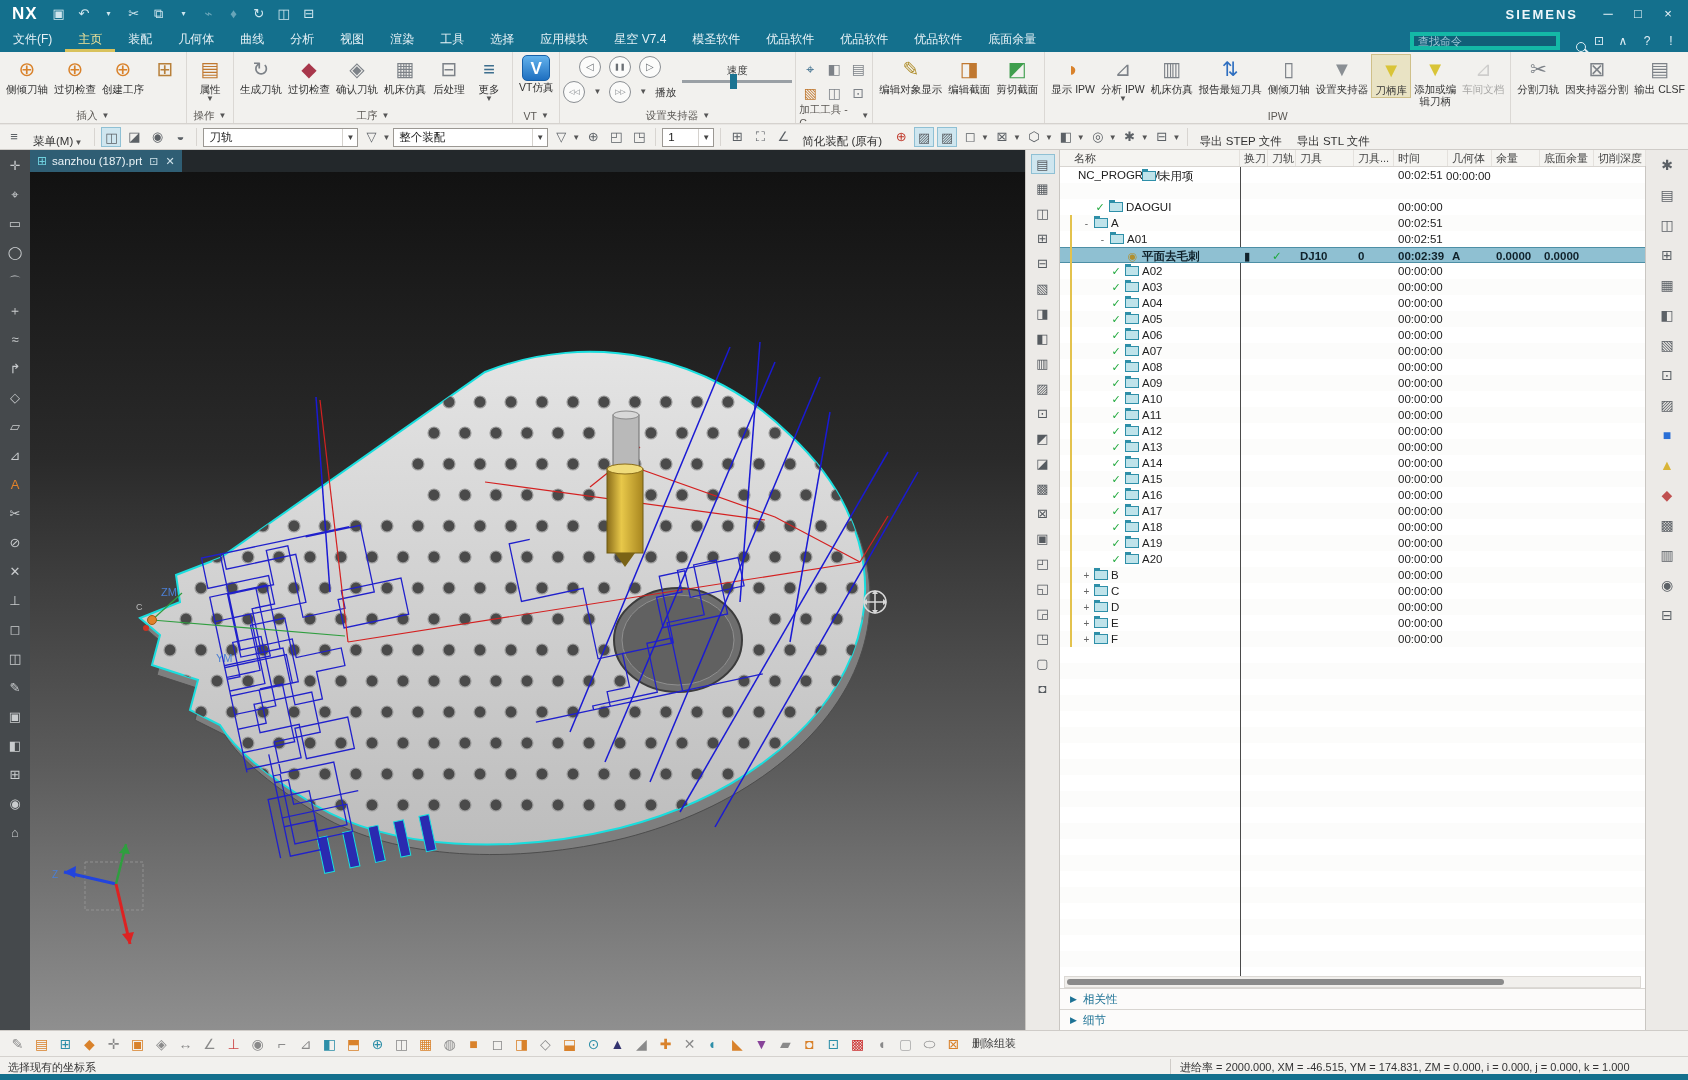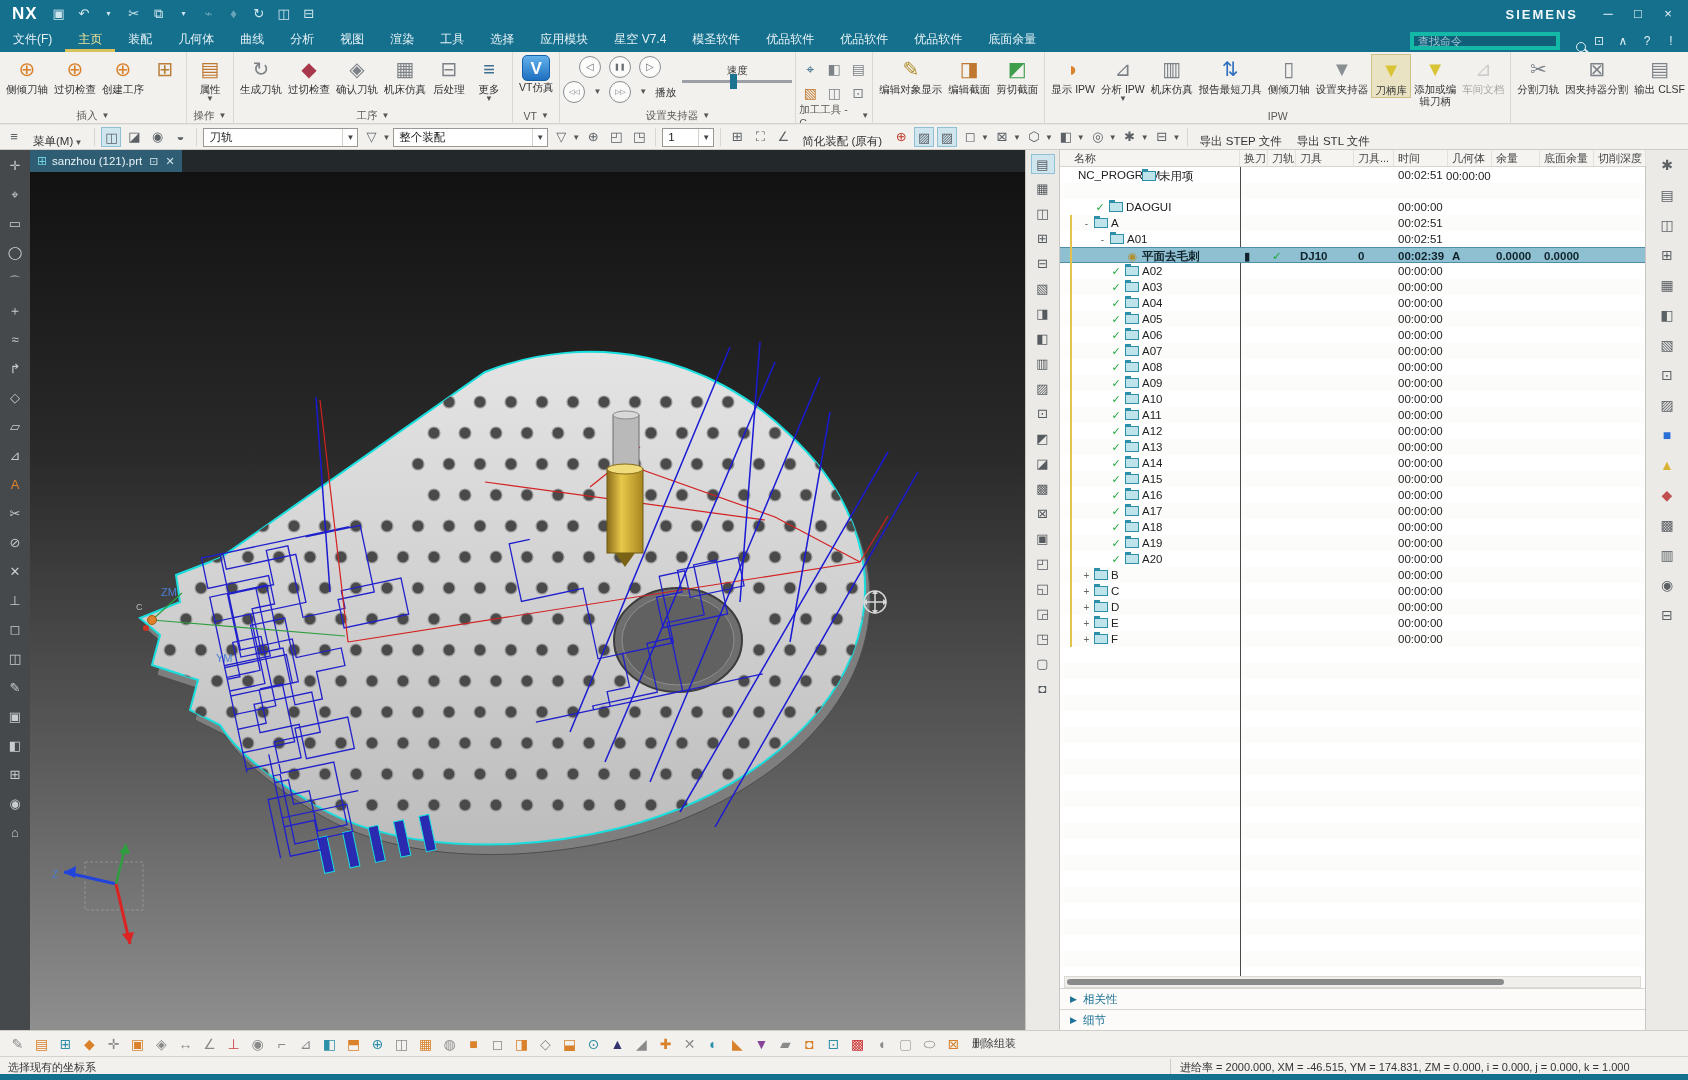--- a/index.html
+++ b/index.html
@@ -476,21 +476,21 @@
       <span class="sbi" style="color: rgb(201, 204, 206);">◧</span>
       <span class="sbi" style="color: rgb(201, 204, 206);">⊞</span>
       <span class="sbi" style="color: rgb(201, 204, 206);">◉</span>
       <span class="sbi" style="color: rgb(201, 204, 206);">⌂</span>
     </div>
 
   <div class="viewport">
     <div class="vtabs">
       <div class="vtab">
         <span class="ti">⊞</span>
-        <span>sanzhou (121).prt</span>
+        <span>sanzhou (187).prt</span>
         <span class="tx">⊡</span>
         <span class="tx">✕</span>
       </div>
     </div>
     <svg id="scene" width="995" height="858" viewBox="0 0 995 858" style="position:absolute;left:0;top:22px;">
       <defs>
         <linearGradient id="plate" x1="0" y1="0" x2="0" y2="1">
           <stop offset="0" stop-color="#e4e4e4"></stop>
             <stop offset="1" stop-color="#bdbdbd"></stop>
         </linearGradient>

